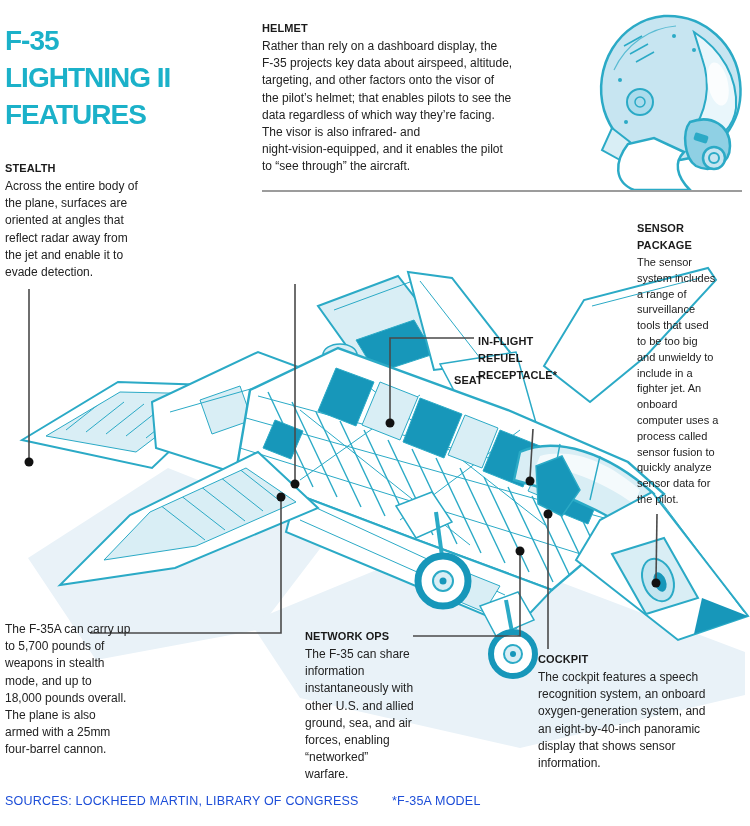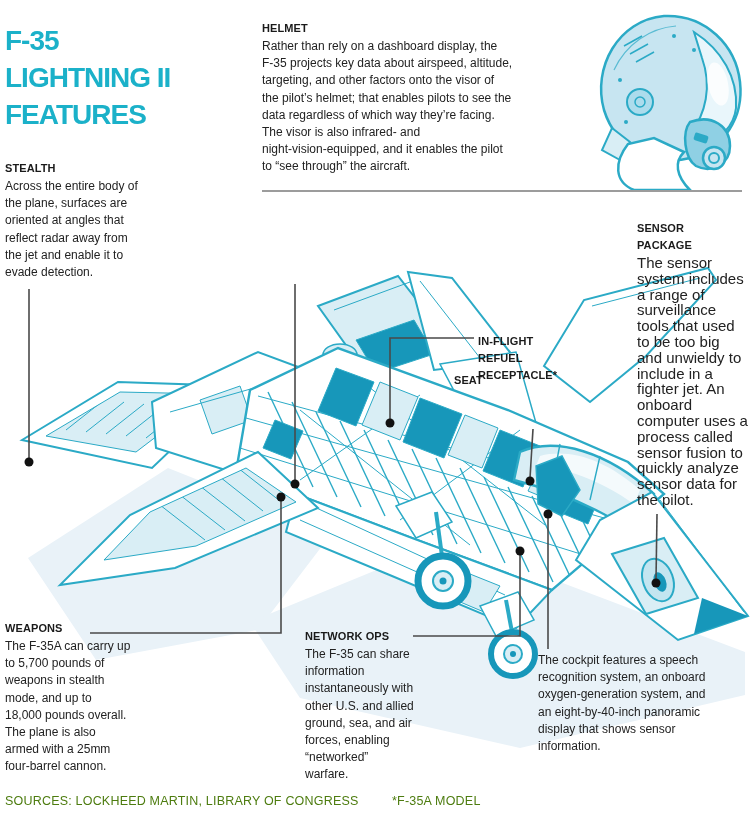--- a/index.html
+++ b/index.html
@@ -6,23 +6,23 @@
   .canvas{position:relative;width:750px;height:826px;background:#fff;overflow:hidden;
           font-family:"Liberation Sans",sans-serif;color:var(--text,#1a1a1a);}
   .art{position:absolute;left:0;top:0;z-index:0;}
   .helmet-art{position:absolute;left:590px;top:10px;z-index:1;}
   .txt{position:absolute;z-index:2;}
   .title{margin:0;font-size:28px;line-height:37px;font-weight:bold;letter-spacing:-1px;
          color:var(--accent,#1bb1c9);white-space:pre-line;}
   .hd{font-size:11px;line-height:17px;font-weight:bold;color:var(--text,#1a1a1a);
       white-space:pre-line;letter-spacing:.1px;}
   .bd{font-size:12px;line-height:17.2px;color:#222;white-space:pre-line;margin-top:1px;}
-  .bd.small{font-size:15px;line-height:15.8px;}
+  .bd.small{font-size:11px;line-height:15.8px;}
   .sep{position:absolute;left:262px;top:190px;width:480px;height:2px;background:var(--sep,#9c9c9c);z-index:1;}
-  .foot{position:absolute;top:794px;font-size:12.5px;letter-spacing:.2px;color:#4d7c0f;z-index:2;}
+  .foot{position:absolute;top:794px;font-size:12.5px;letter-spacing:.2px;color:#1d4ed8;z-index:2;}
 </style>
 </head>
 <body>
 
 <div class="canvas">
 
   <svg class="art" width="750" height="826" viewBox="0 0 750 826">
     <defs>
       <clipPath id="fusClip">
           <path d="M250,390 L338,348 L508,410 L628,462 L664,494 L552,590 L412,538 L296,494 L236,472 Z"></path>
@@ -275,21 +275,20 @@
     <div class="hd">IN-FLIGHT
 REFUEL
 RECEPTACLE*</div>
   </div>
 
   <div class="txt" style="left:454px;top:372px;width:160px;">
     <div class="hd">SEAT</div>
   </div>
 
   <div class="txt" style="left:5px;top:620px;width:180px;">
-    <div class="hd">WEAPONS</div>
     <div class="bd">The F-35A can carry up
 to 5,700 pounds of
 weapons in stealth
 mode, and up to
 18,000 pounds overall.
 The plane is also
 armed with a 25mm
 four-barrel cannon.</div>
   </div>
 
@@ -299,20 +298,21 @@
 information
 instantaneously with
 other U.S. and allied
 ground, sea, and air
 forces, enabling
 “networked”
 warfare.</div>
   </div>
 
   <div class="txt" style="left:538px;top:651px;width:212px;">
+    <div class="hd">COCKPIT</div>
     <div class="bd">The cockpit features a speech
 recognition system, an onboard
 oxygen-generation system, and
 an eight-by-40-inch panoramic
 display that shows sensor
 information.</div>
   </div>
 
   <div class="foot" style="left:5px;">SOURCES: LOCKHEED MARTIN, LIBRARY OF CONGRESS</div>
   <div class="foot" style="left:392px;">*F-35A MODEL</div>

